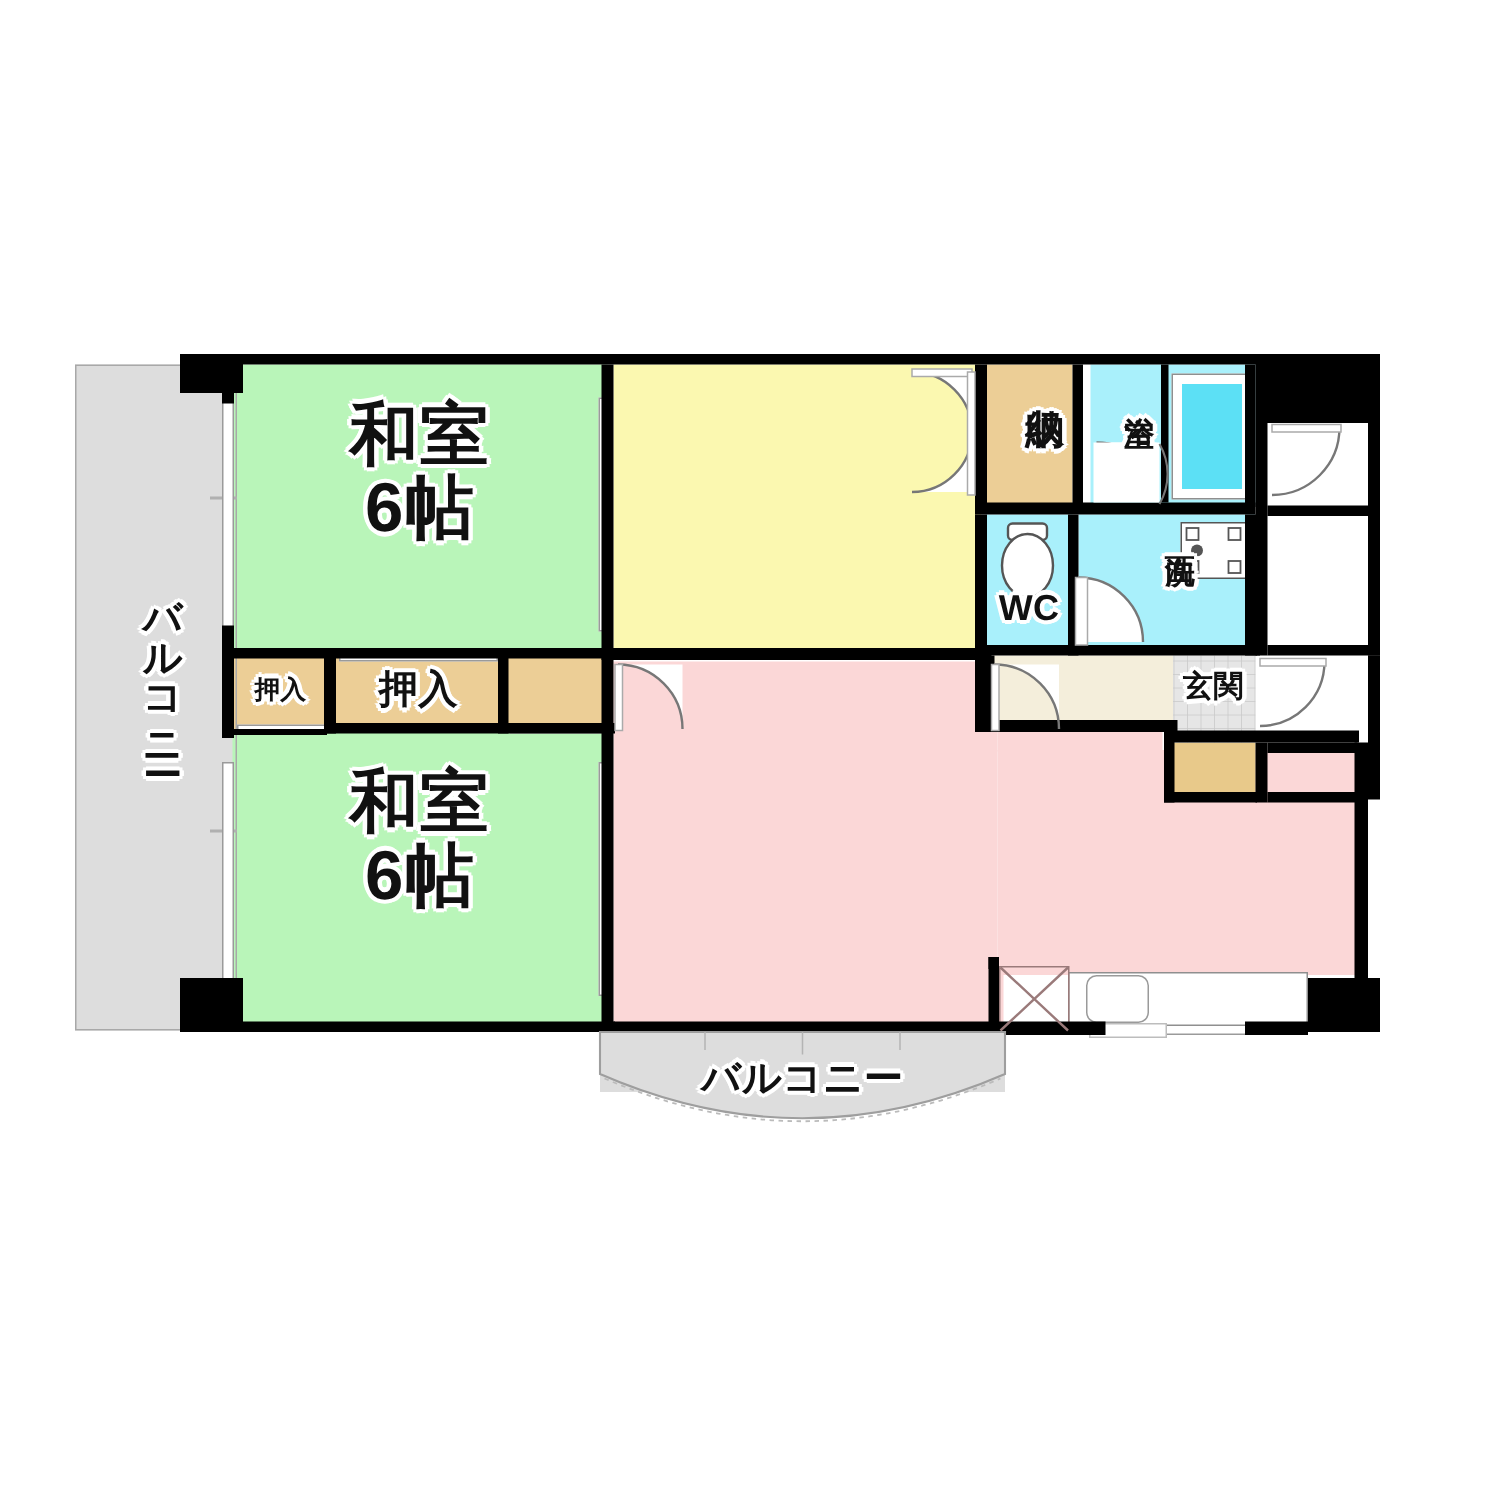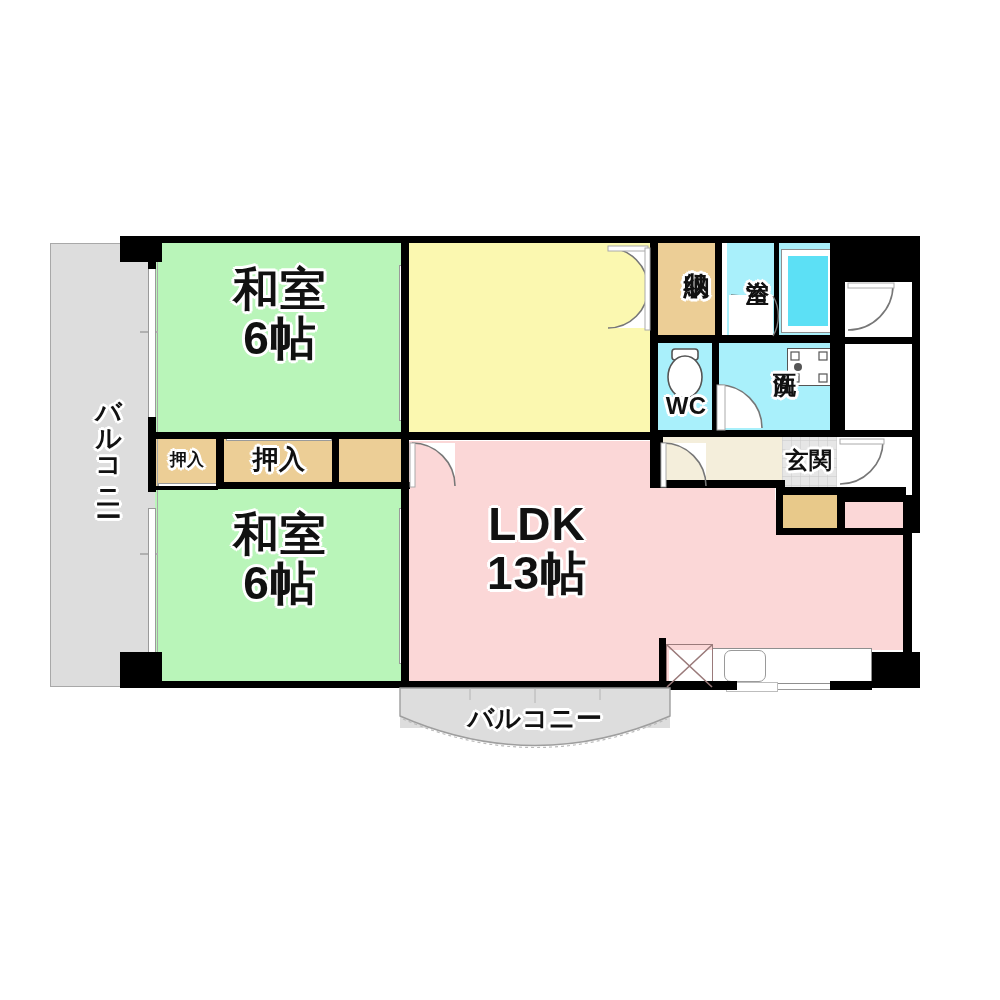--- a/index.html
+++ b/index.html
@@ -65,21 +65,21 @@
     pointer-events: none;
   }
   .lbl-vert {
     writing-mode: vertical-rl;
     text-orientation: upright;
     white-space: nowrap;
     line-height: 1.0;
   }
   .lbl-big { font-size: 46px; }
   .lbl-mid { font-size: 26px; }
-  .lbl-sm  { font-size: 23px; }
+  .lbl-sm  { font-size: 20px; }
   .lbl-xs  { font-size: 17px; }
   .lbl-wc  { font-size: 24px; letter-spacing: 0.01em; }
 
   svg.ov { position: absolute; left: 0; top: 0; width: 1000px; height: 1000px; overflow: visible; pointer-events: none; }
 </style>
 </head>
 <body>
 
 <div id="plan">
 
@@ -321,22 +321,20 @@
 
   <div class="layer">
 
     <div class="lbl lbl-big" style="left:155px; top:265px; width:250px;">和室
 6帖</div>
 
     <div class="lbl lbl-big" style="left:155px; top:510px; width:250px;">和室
 6帖</div>
 
 
-    <div class="lbl lbl-big" style="left:409px; top:500px; width:256px;">LDK
-13帖</div>
 
     <div class="lbl lbl-mid lbl-vert" style="left:662px; top:252px; width:48px;">収納</div>
 
     <div class="lbl lbl-sm lbl-vert" style="left:733px; top:262px; width:36px;">浴室</div>
 
     <div class="lbl lbl-wc" style="left:655px; top:393px; width:62px;">WC</div>
 
     <div class="lbl lbl-sm lbl-vert" style="left:760px; top:355px; width:36px;">洗面</div>
 
     <div class="lbl lbl-sm" style="left:780px; top:448px; width:58px;">玄関</div>

